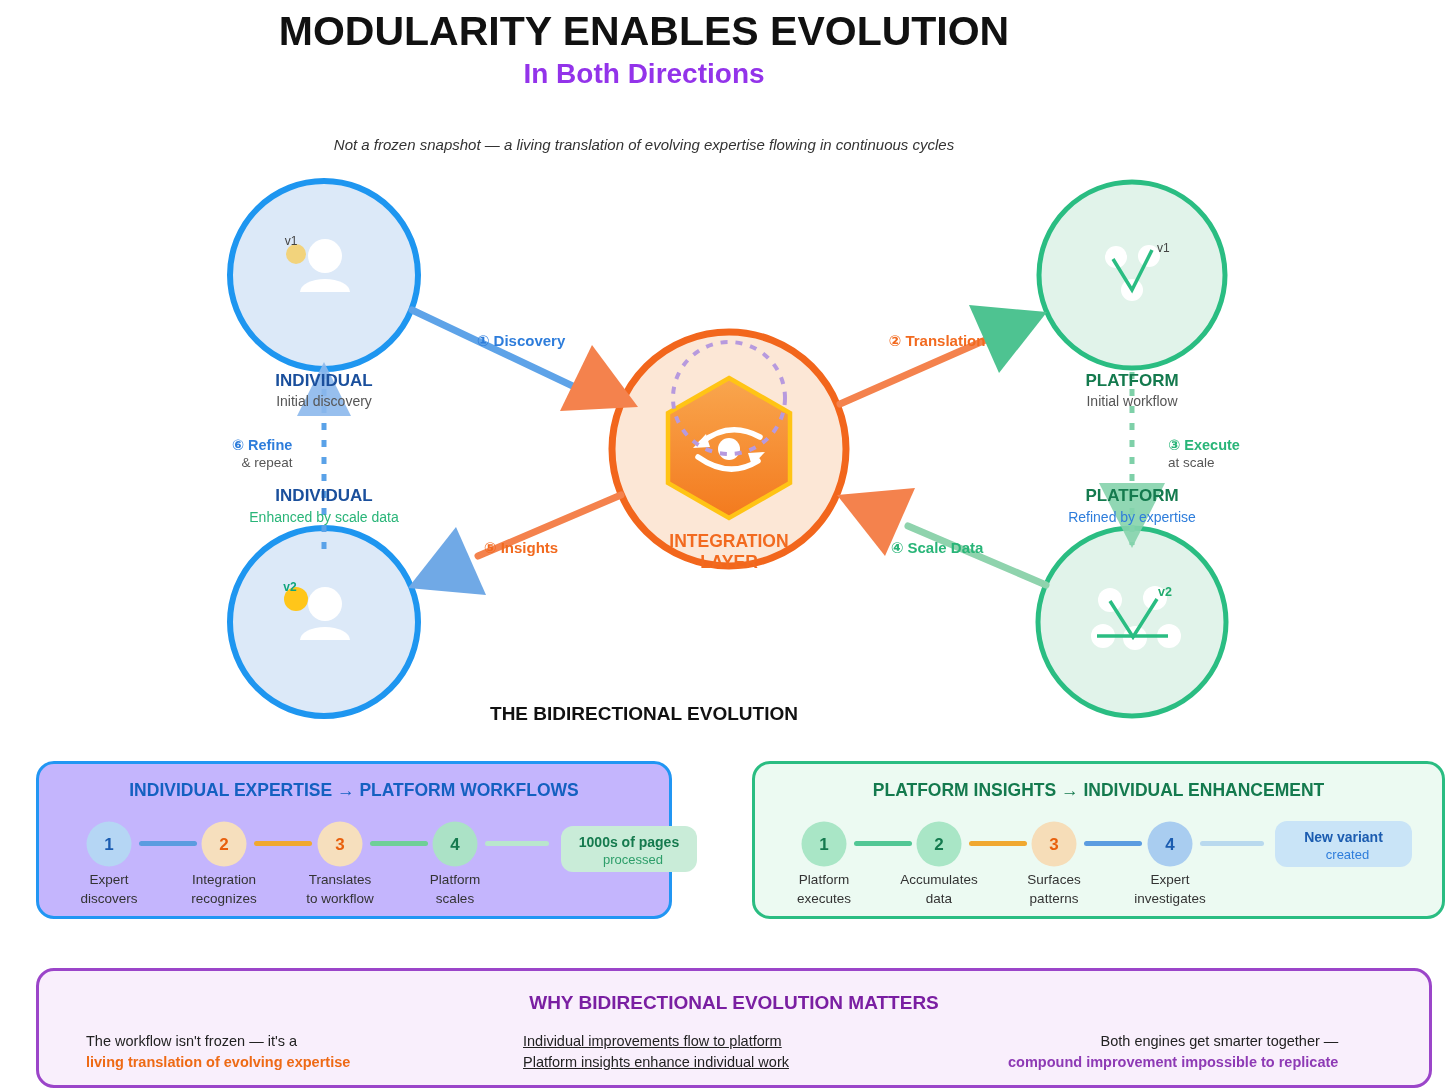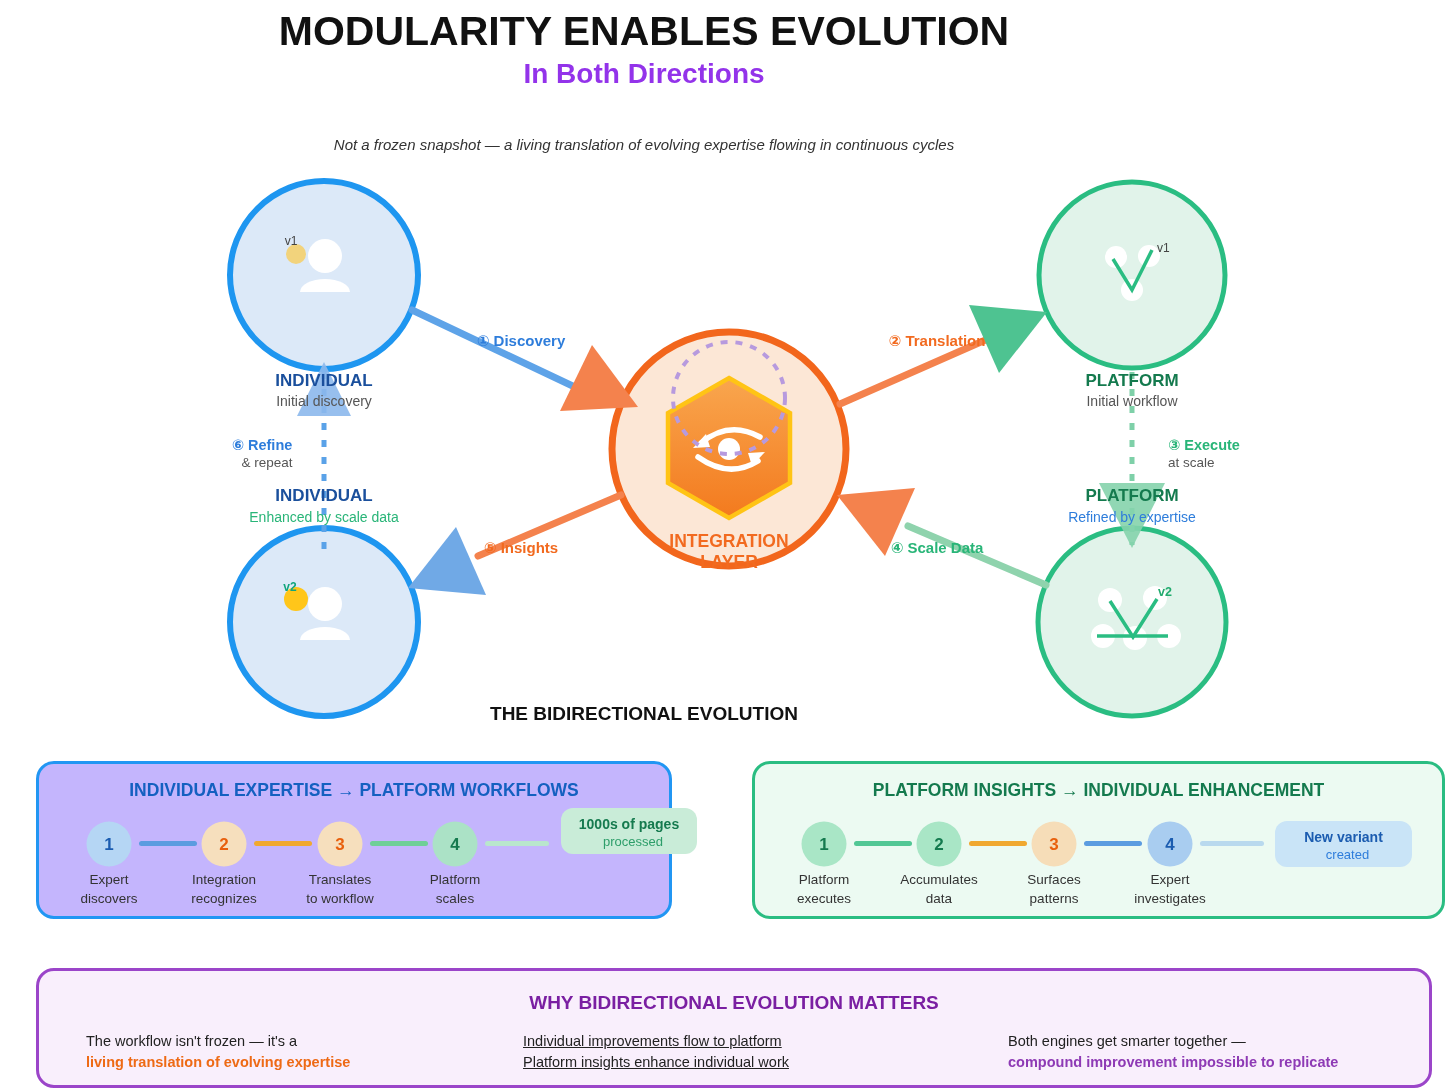--- a/index.html
+++ b/index.html
@@ -170,21 +170,21 @@
     </div>
     <div class="step-label" style="left:301px;top:106px;">
       <div>Translates</div>
       <div>to workflow</div>
     </div>
     <div class="step-label" style="left:416px;top:106px;">
       <div>Platform</div>
       <div>scales</div>
     </div>
 
-    <div class="flow-badge" style="left:522px;top:44px;width:136px;height:46px;background:#c9ecd8;">
+    <div class="flow-badge" style="left:522px;top:62px;width:136px;height:46px;background:#c9ecd8;">
       <div class="badge-l1" style="color:#157a4e;">1000s of pages</div>
       <div class="badge-l2" style="color:#2d9e6a;">processed</div>
     </div>
   </div>
 
   <div class="panel panel-green">
     <div class="p-title p-title-green">PLATFORM INSIGHTS → INDIVIDUAL ENHANCEMENT</div>
 
     <div class="step-circle" style="left:69px;top:80px;background:#a9e6c6;color:#147a4e;">1</div>
     <div class="step-circle" style="left:184px;top:80px;background:#a9e6c6;color:#147a4e;">2</div>
@@ -222,19 +222,19 @@
   <div class="panel panel-purple">
     <div class="why-title">WHY BIDIRECTIONAL EVOLUTION MATTERS</div>
     <div class="why-col" style="left:47px;">
       <div>The workflow isn't frozen — it's a</div>
       <div class="why-strong-orange">living translation of evolving expertise</div>
     </div>
     <div class="why-col" style="left:484px;text-decoration:underline;">
       <div>Individual improvements flow to platform</div>
       <div>Platform insights enhance individual work</div>
     </div>
-    <div class="why-col" style="left:969px;">
+    <div class="why-col" style="left:969px;text-align:right;">
       <div>Both engines get smarter together —</div>
       <div class="why-strong-purple">compound improvement impossible to replicate</div>
     </div>
   </div>
 
 </div>
 
 </body></html>

